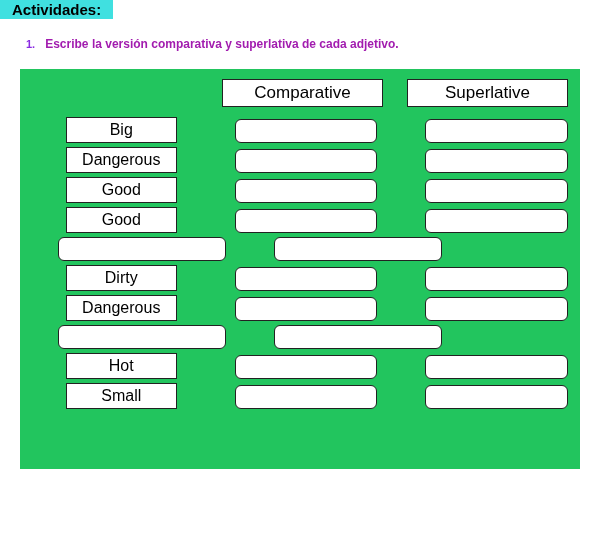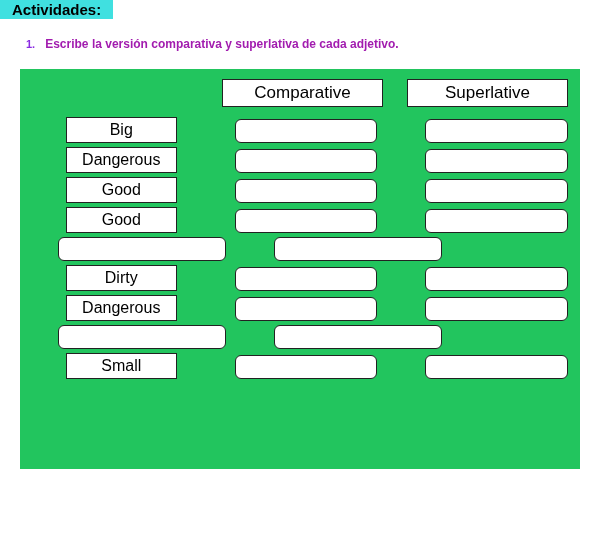--- a/index.html
+++ b/index.html
@@ -148,18 +148,23 @@
       <div class="row">
         <div class="adj-cell">Dangerous</div>
         <div class="input-cell input-comp"></div>
         <div class="input-cell input-sup"></div>
       </div>
       <div class="row">
         <div class="input-cell input-comp"></div>
         <div class="input-cell input-sup"></div>
       </div>
       <div class="row">
+        <div class="adj-cell">Hot</div>
+        <div class="input-cell input-comp"></div>
+        <div class="input-cell input-sup"></div>
+      </div>
+      <div class="row">
         <div class="adj-cell">Small</div>
         <div class="input-cell input-comp"></div>
         <div class="input-cell input-sup"></div>
       </div>
     </div>
 </div>
 
 </body></html>

